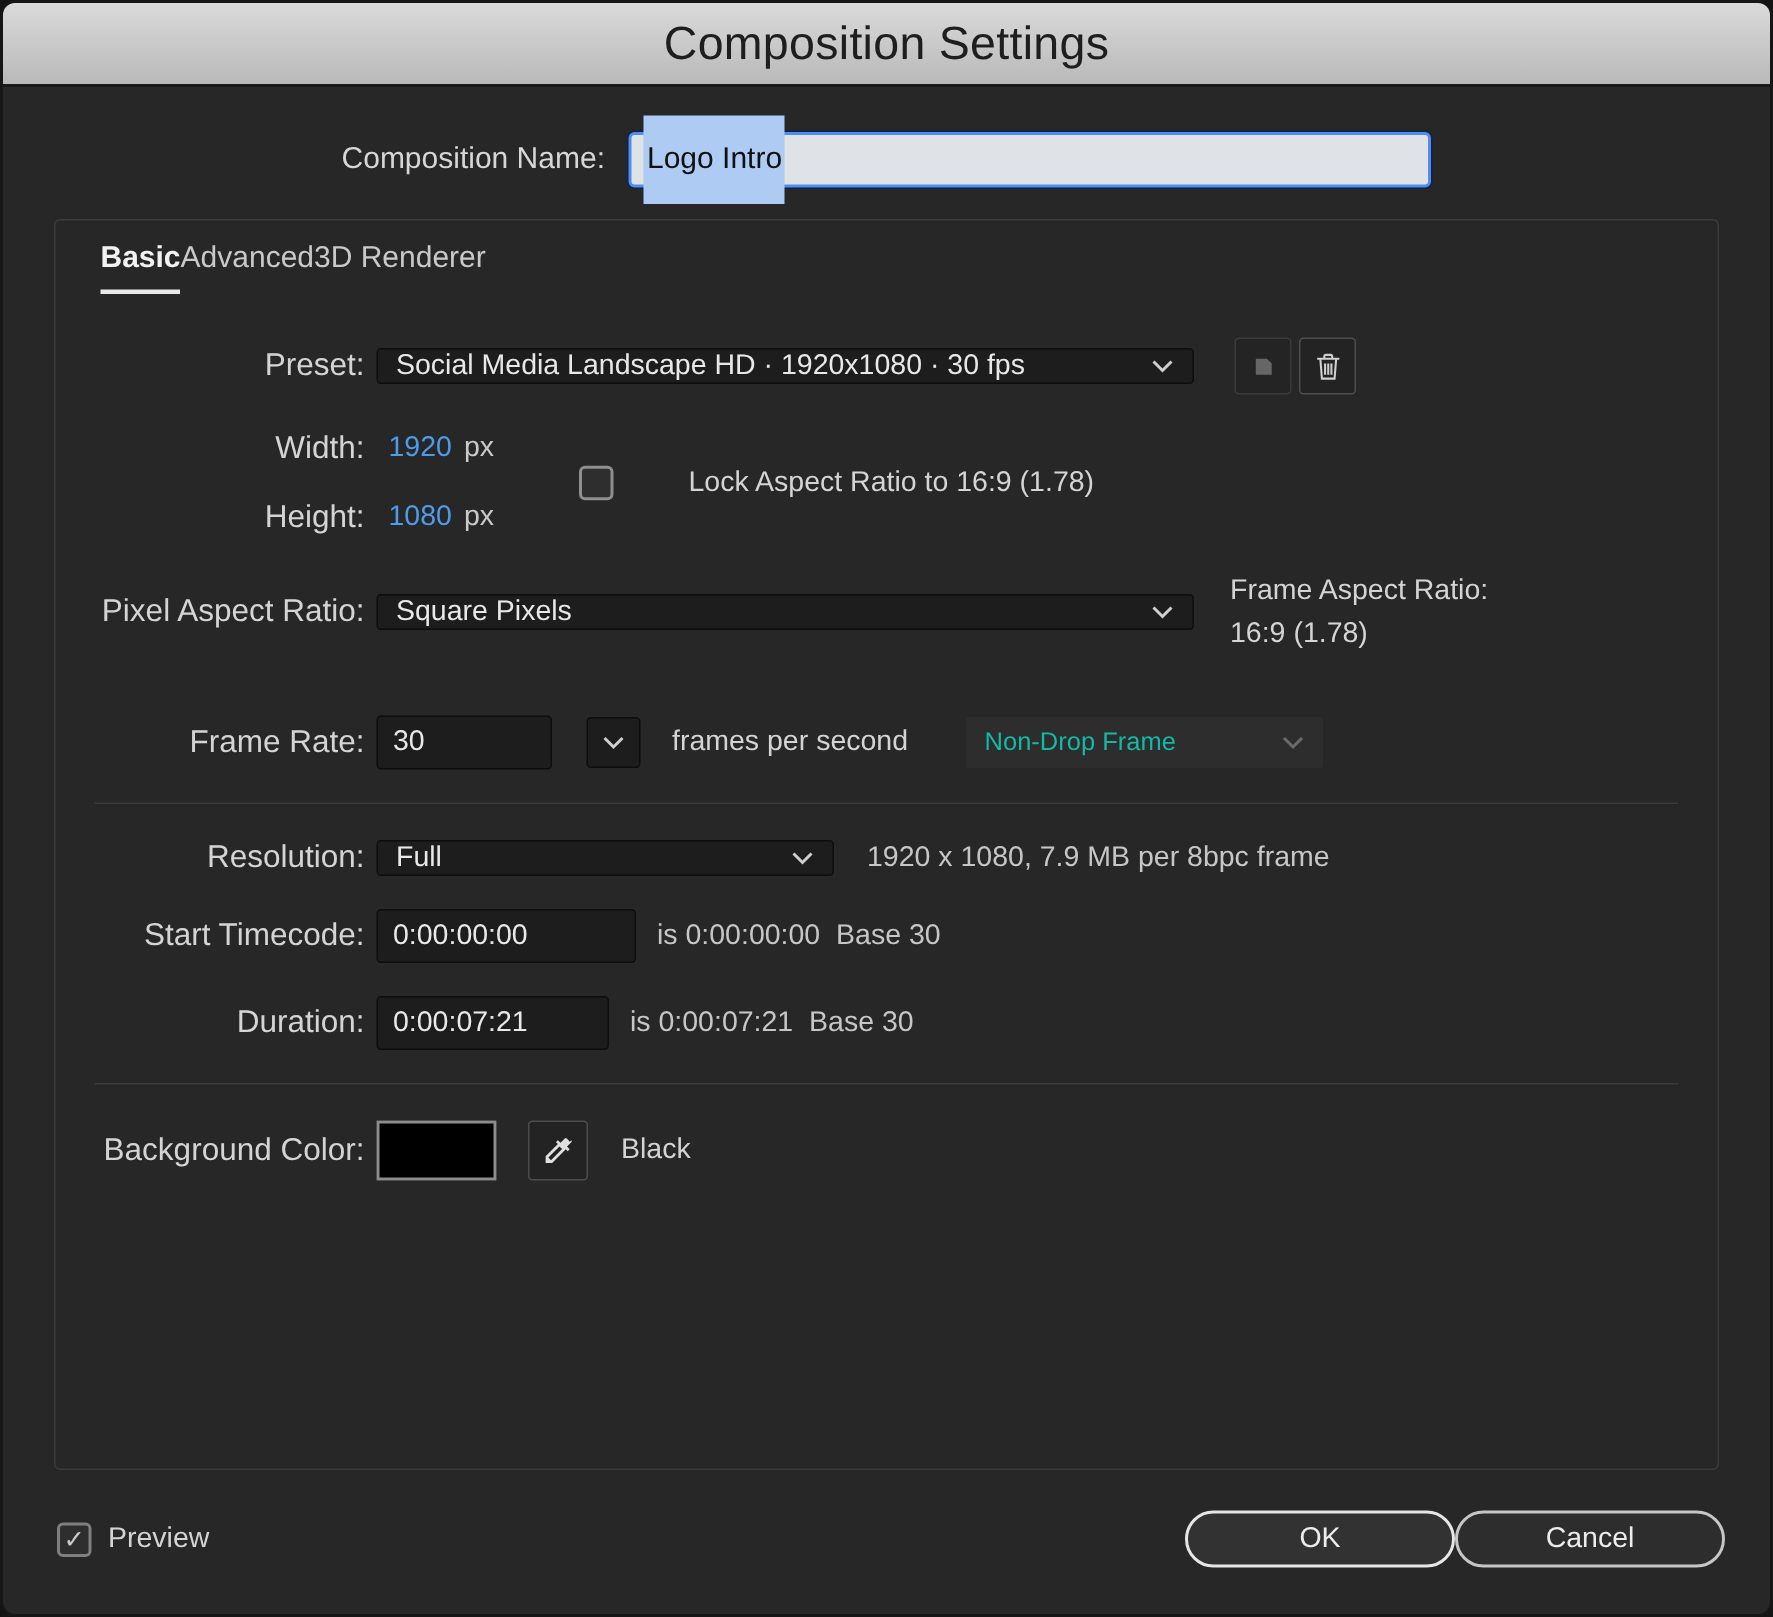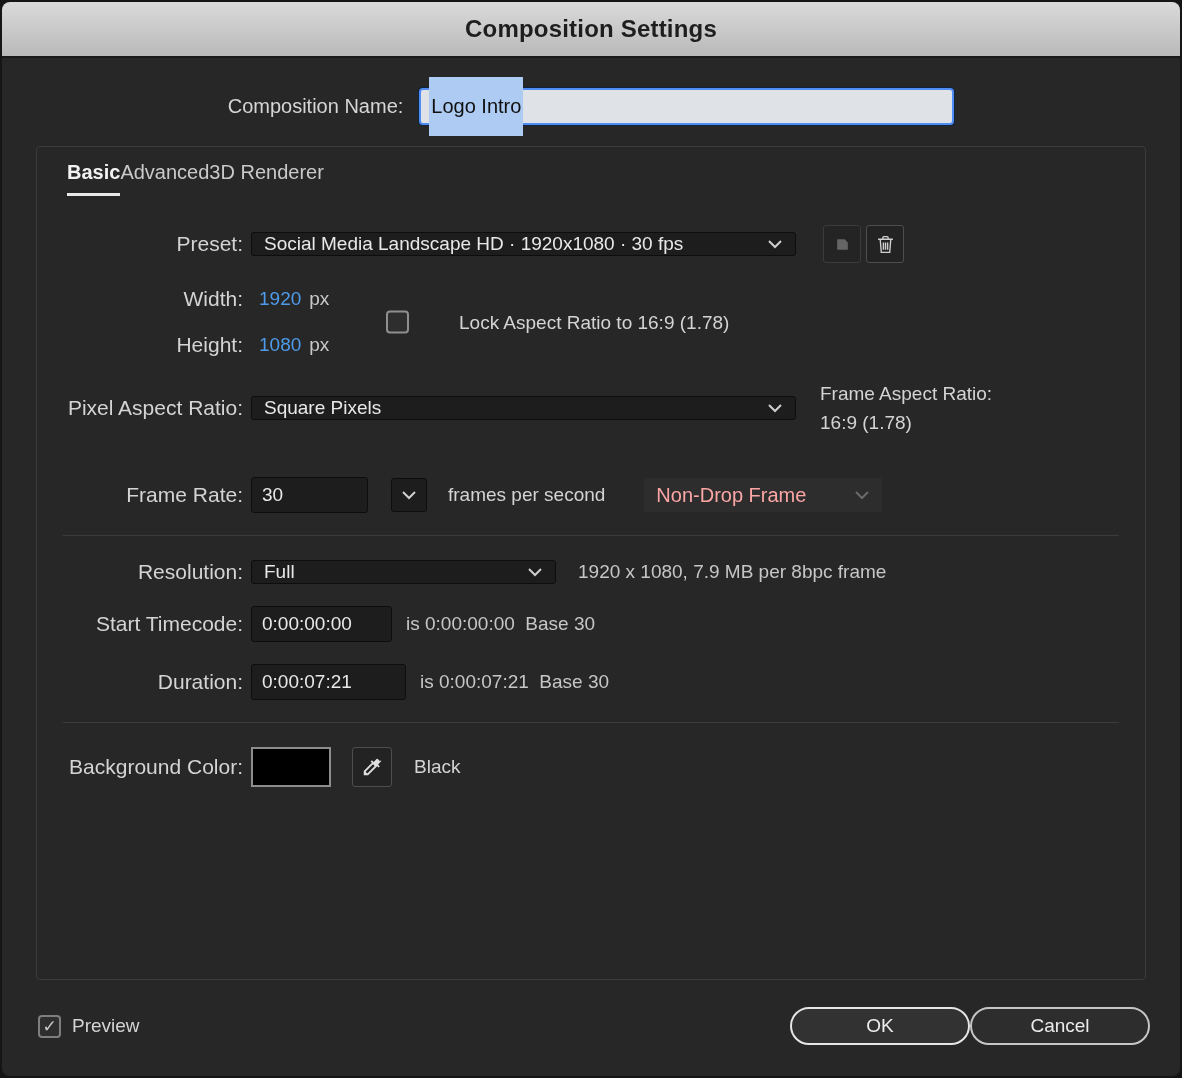--- a/index.html
+++ b/index.html
@@ -5,21 +5,21 @@
   html,body{margin:0;padding:0;background:#141414;}
   *{box-sizing:border-box;font-family:"Liberation Sans","DejaVu Sans",sans-serif;}
   .window{
     width:1182px;height:1078px;background:#272727;border:2px solid #161616;
     border-radius:10px;overflow:hidden;position:relative;
   }
   .titlebar{
     height:56px;background:linear-gradient(#dadada,#b9b9b9);
     border-bottom:2px solid #191919;display:flex;align-items:center;justify-content:center;
   }
-  .titlebar .title{font-size:24px;font-weight:bold;color:#1e1e1e;letter-spacing:.2px;}
+  .titlebar .title{font-size:31px;font-weight:normal;color:#1e1e1e;letter-spacing:.2px;}
   
   .name-row{display:flex;align-items:center;justify-content:center;margin-top:30px;gap:16px;}
   .name-label{font-size:20px;color:#d6d6d6;}
   .name-input{
     width:535px;height:37px;background:#dfe2e6;border:2px solid #4f8df5;border-radius:4px;
     box-shadow:0 0 0 1px #10233f;display:flex;align-items:center;padding:0 8px;cursor:text;
   }
   .name-input .sel{background:#aecbf3;color:#101010;font-size:20px;padding:18px 2px;}
   
   .panel{
@@ -60,21 +60,21 @@
   }
   .dim{opacity:.55;}
   .fa-block{margin-left:24px;font-size:19px;color:#d4d4d4;line-height:29px;}
   .chevbtn{width:36px;height:34px;margin-left:23px;}
   .fps-text{font-size:19px;color:#d4d4d4;margin-left:21px;}
   .disabled-dd{
     width:240px;height:36px;margin-left:38px;background:#2d2d2d;border:1px solid #272727;
     border-radius:3px;display:flex;align-items:center;justify-content:space-between;
     padding:0 12px;cursor:default;
   }
-  .disabled-dd .dval{color:#fca5a5;font-size:20px;}
+  .disabled-dd .dval{color:#14b8a6;font-size:17px;}
   .divider{height:1px;background:#3b3b3b;margin:22px 26px 0 26px;}
   .info{font-size:19px;color:#c6c6c6;margin-left:22px;white-space:pre;}
   .swatch{width:80px;height:40px;background:#000;border:2px solid #8d8d8d;cursor:pointer;flex:none;}
   .eyebtn{width:40px;height:40px;margin-left:21px;}
   .bg-name{font-size:19px;color:#d4d4d4;margin-left:22px;}
   .footer{display:flex;align-items:center;height:92px;padding:0 30px 0 36px;}
   .preview-wrap{display:flex;align-items:center;}
   .spacer{flex:1;}
   .btn{
     width:180px;height:38px;border-radius:19px;background:#2d2d2d;border:2px solid #c6c6c6;
@@ -185,21 +185,21 @@
         <span class="dval">Full</span>
         <svg width="16" height="10" viewBox="0 0 16 10">
             <polyline points="2,2 8,8 14,2" fill="none" stroke="#cfcfcf" stroke-width="2"></polyline>
           </svg>
       </div>
       <span class="info">1920 x 1080, 7.9 MB per 8bpc frame</span>
     </div>
 
     <div class="row">
       <span class="lbl">Start Timecode:</span>
-      <input class="txtin" style="width: 141px;" value="0:00:00:00">
+      <input class="txtin" style="width: 173px;" value="0:00:00:00">
       <span class="info" style="margin-left:14px;">is 0:00:00:00  Base 30</span>
     </div>
 
     <div class="row">
       <span class="lbl">Duration:</span>
       <input class="txtin" style="width: 155px;" value="0:00:07:21">
       <span class="info" style="margin-left:14px;">is 0:00:07:21  Base 30</span>
     </div>
 
     <div class="divider"></div>

